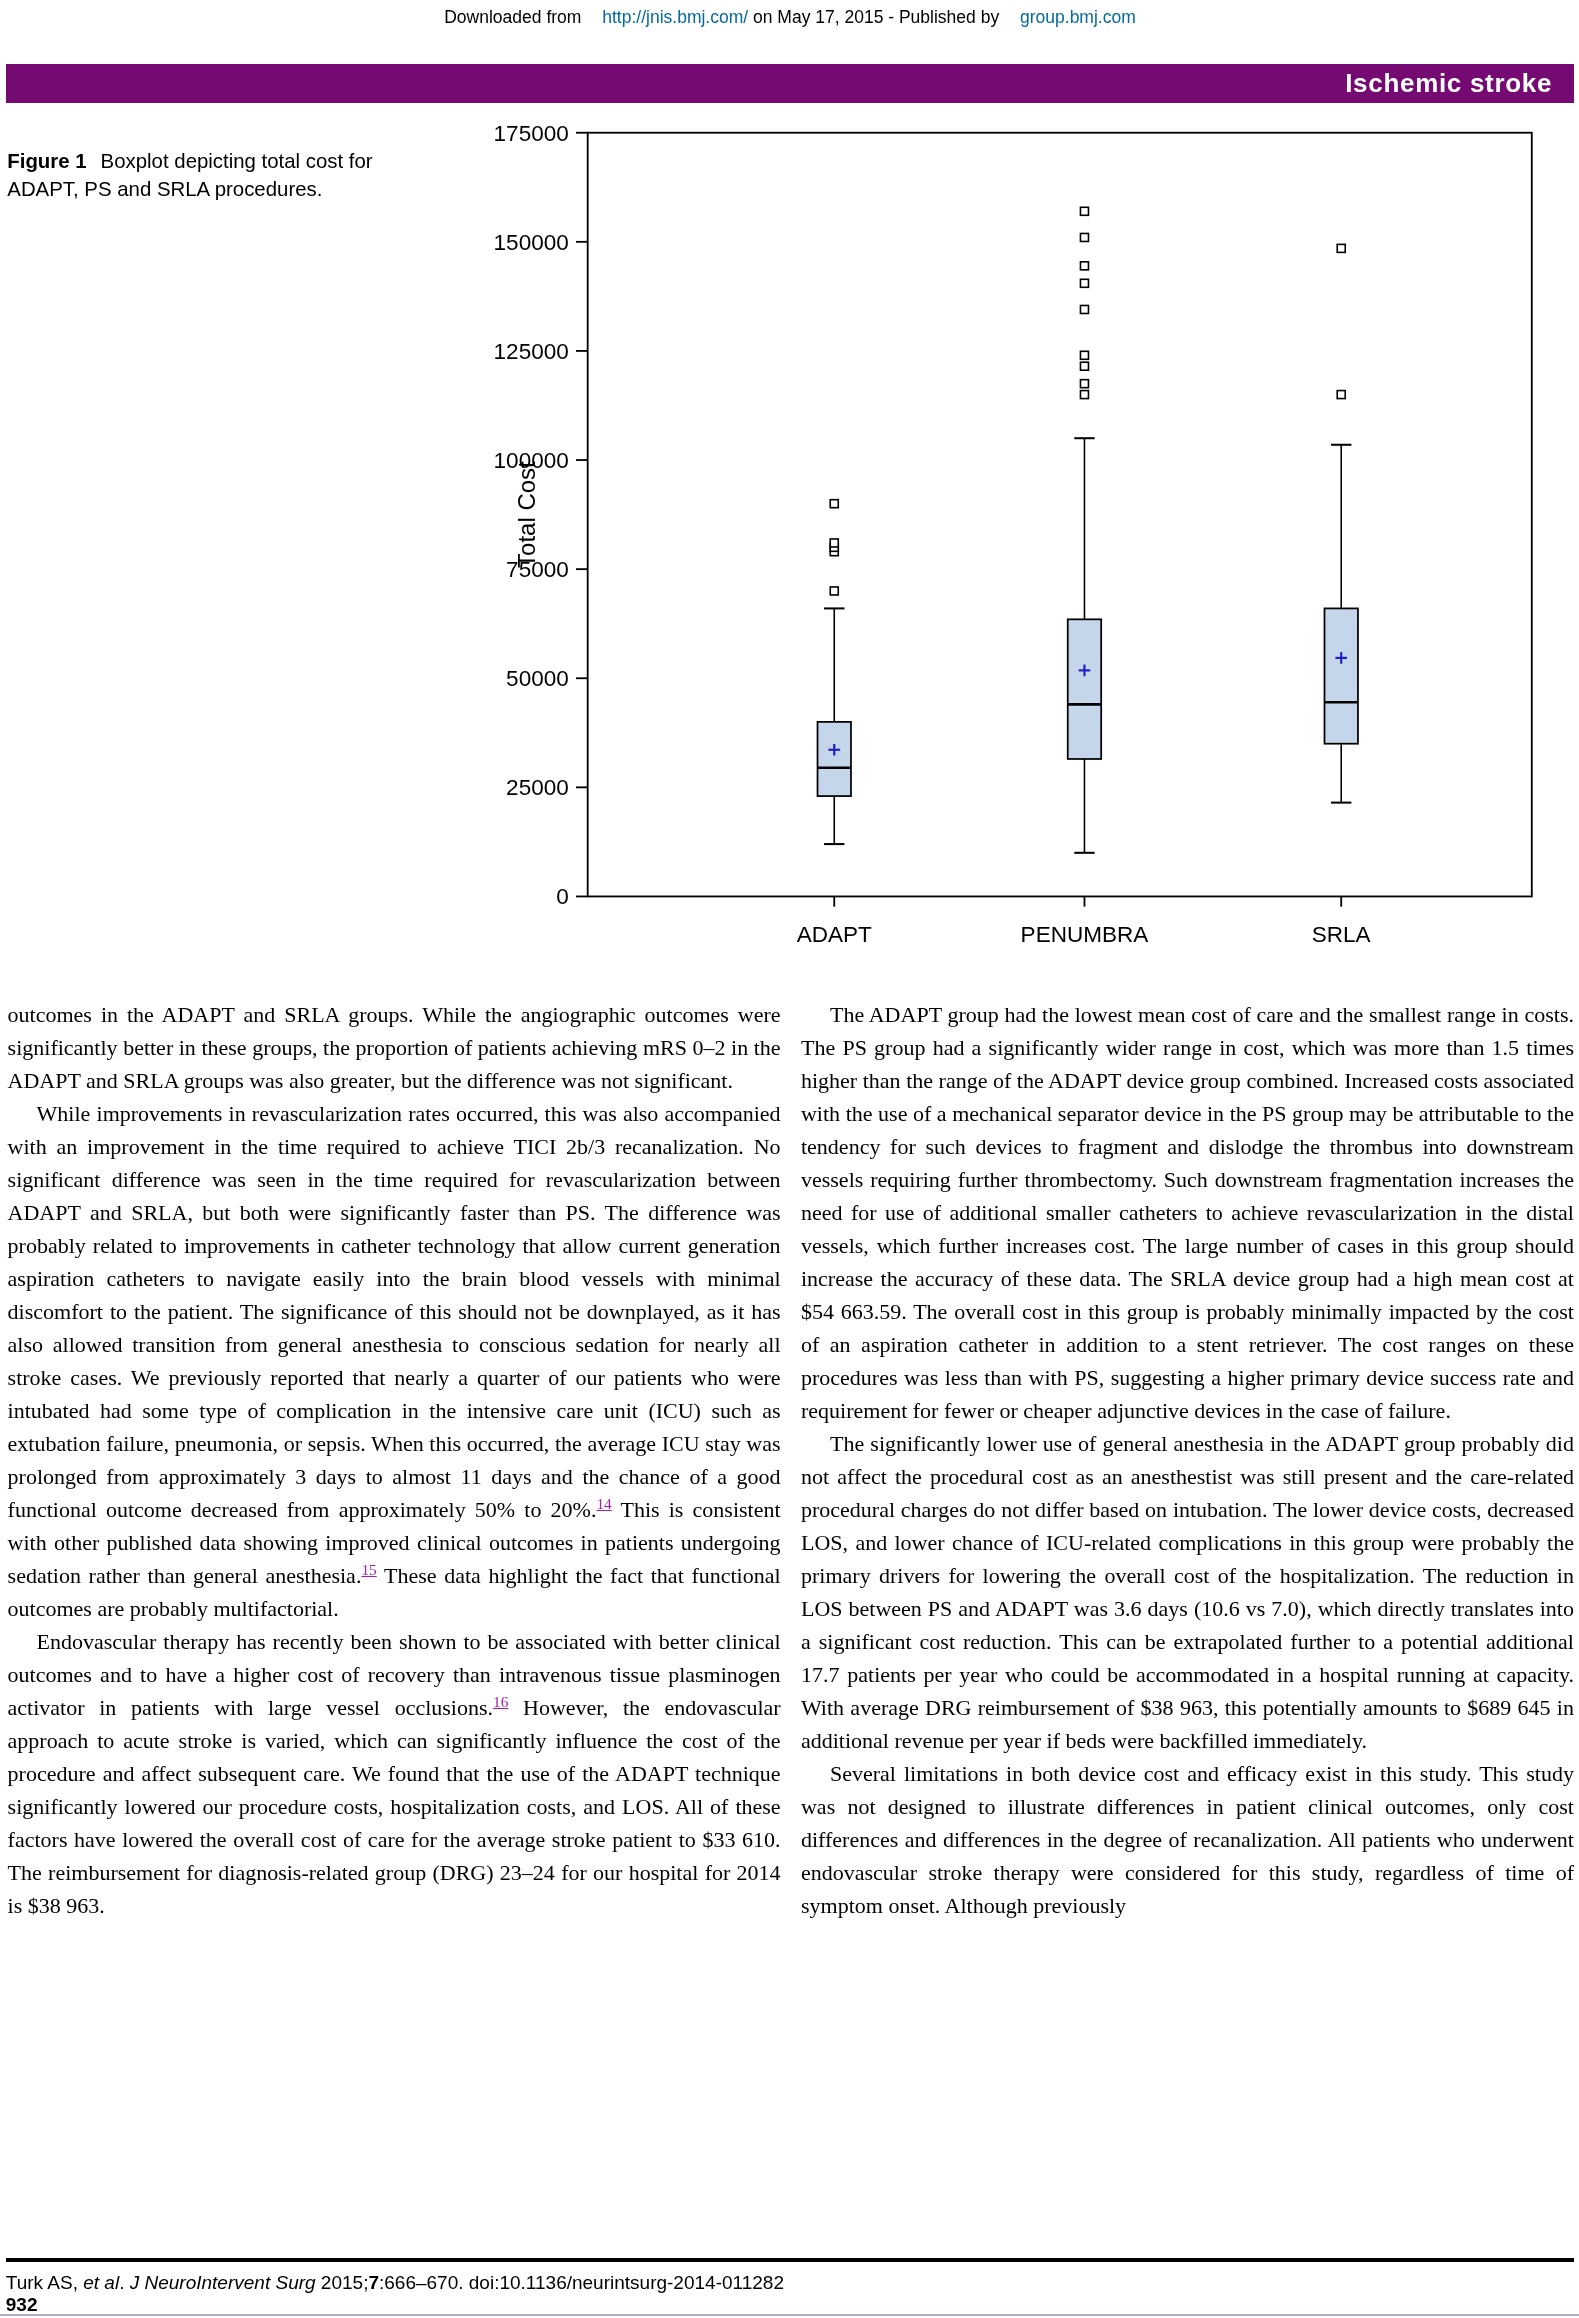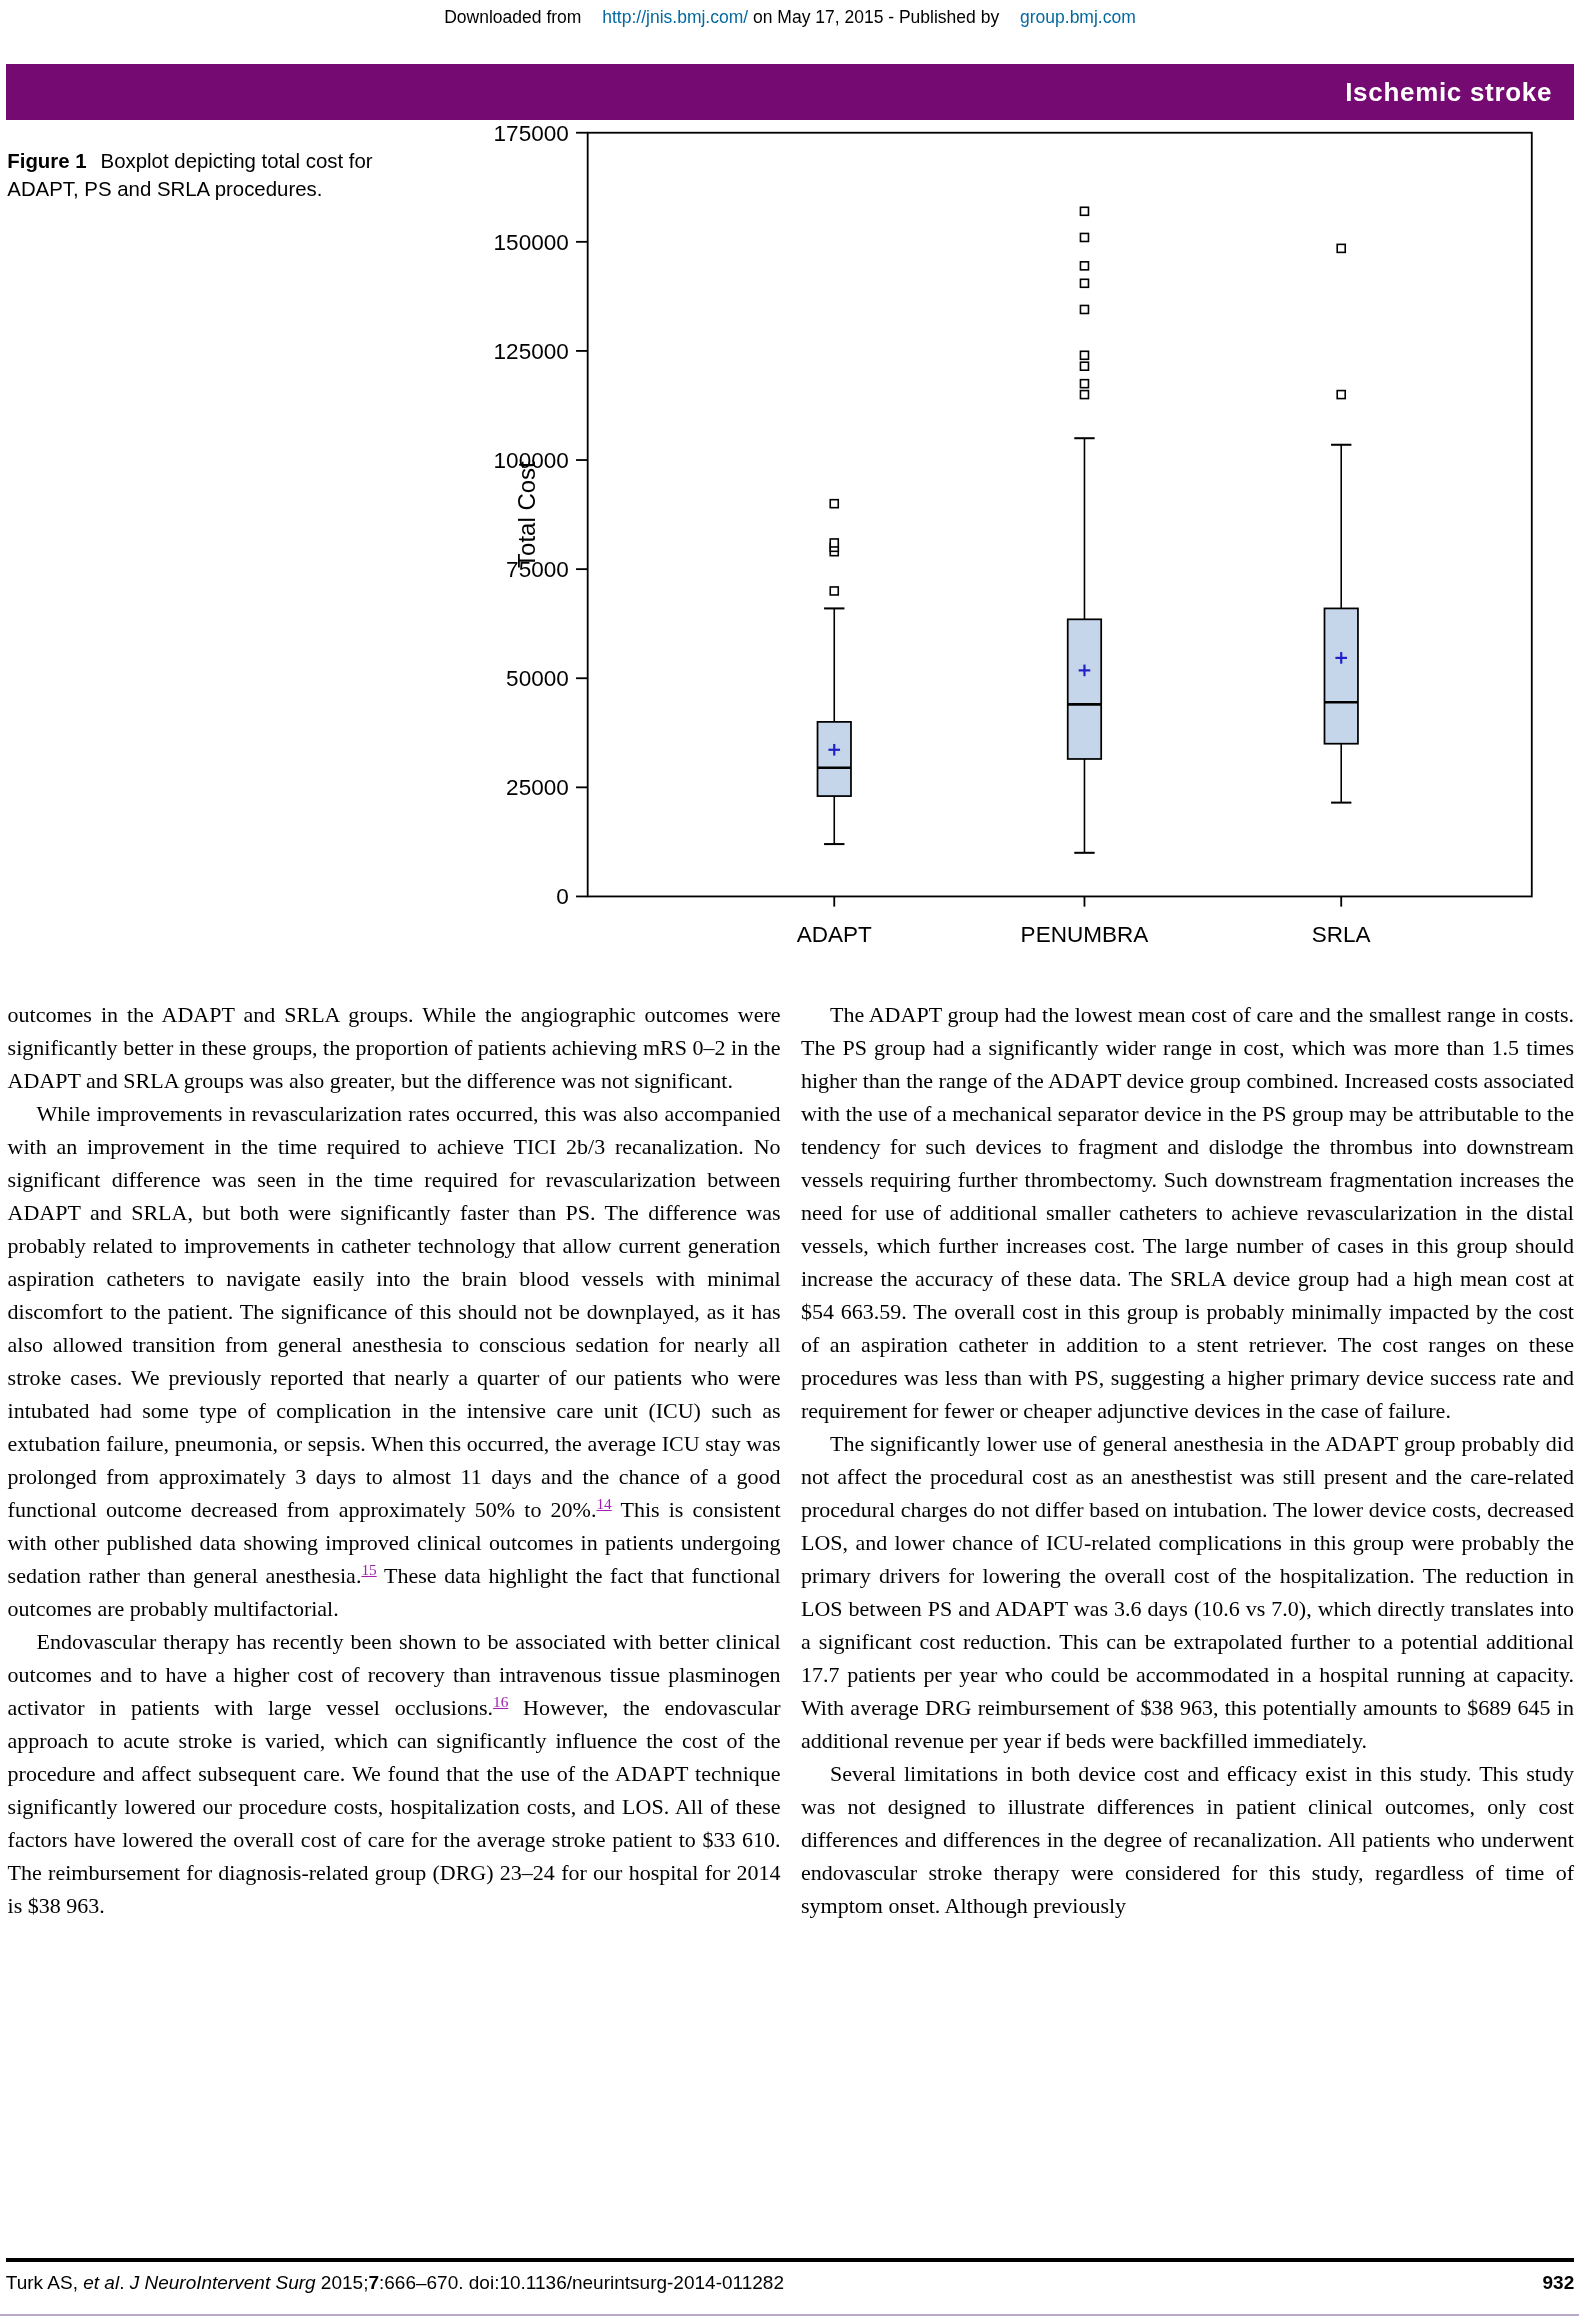--- a/index.html
+++ b/index.html
@@ -3,42 +3,42 @@
 <meta charset="utf-8">
 <style>
   * { margin:0; padding:0; box-sizing:border-box; }
   html,body { width:1580px; height:2319px; background:#ffffff; overflow:hidden; }
   body { font-family:"Liberation Serif", serif; color:#000; position:relative; }
 
   .top-header { position:absolute; top:7.3px; left:0; width:100%; text-align:center;
     font-family:"Liberation Sans", sans-serif; font-size:17.5px; color:#000; }
   .top-header a.hlink { color:#0369a1; text-decoration:none; cursor:pointer;margin-left:16px; }
 
-  .banner { position:absolute; top:64px; left:5.8px; right:5.8px; height:56px;
+  .banner { position:absolute; top:64px; left:5.8px; right:5.8px; height:39px;
     display:flex; align-items:center; justify-content:flex-end; padding-right:22px; }
   .banner-label { font-family:"Liberation Sans", sans-serif; font-weight:bold;
     font-size:26px; color:#ffffff; letter-spacing:0.7px; }
 
   .figure-caption { position:absolute; top:147px; left:7.3px; width:429px;
     font-family:"Liberation Sans", sans-serif; font-size:20.4px; line-height:28px; }
   .figure-caption .fig-label { font-weight:bold; margin-right:14px; }
 
   .chart-wrap { position:absolute; top:116px; left:495px; width:1048px; height:851px; }
 
   .article { position:absolute; top:998px; left:7.3px; width:1567px;
     display:flex; gap:20.4px;justify-content:center; }
   .article .col { width:773px; font-size:22px; line-height:33px; text-align:justify; }
   .article p { margin:0; }
   .article p.indent { text-indent:29px; }
   .article sup.ref { color:#a21caf; font-size:15.3px; line-height:0;text-decoration:underline; }
 
   .footer-rule { position:absolute; top:2258px; left:5.8px; right:5.8px; height:4.4px; background:#000; }
   .footer-line { position:absolute; top:2272px; left:5.8px; right:5.8px;
     font-family:"Liberation Sans", sans-serif; font-size:19px; display:flex;
-    justify-content:space-between; align-items:baseline; }
+    justify-content:space-between; align-items:baseline;flex-direction:column; }
   .footer-line em { font-style:italic; }
   .footer-line strong { font-weight:bold; }
   .page-number { font-weight:bold; }
   .bottom-hairline { position:absolute; top:2314px; left:0; width:100%; height:1.5px; background:#b9a9c9; }
 </style>
 </head>
 <body>
 
 <div class="top-header"><span>Downloaded from </span><a class="hlink" href="#">http://jnis.bmj.com/</a><span> on May 17, 2015 - Published by </span><a class="hlink" href="#">group.bmj.com</a></div>
 

